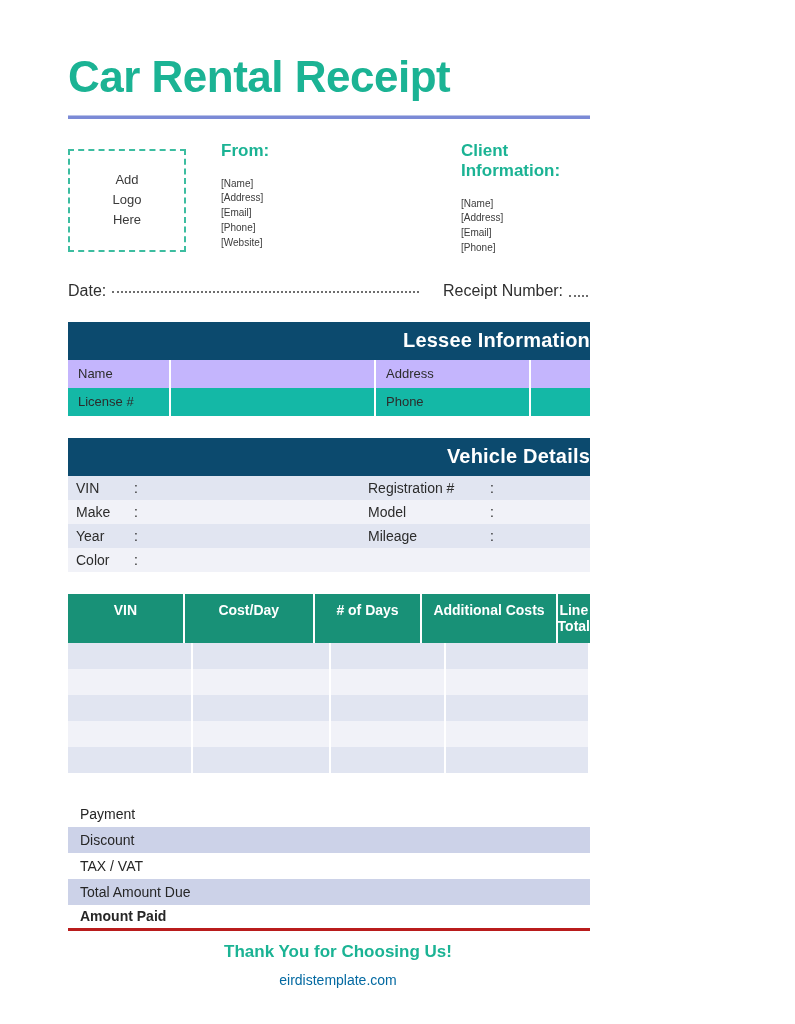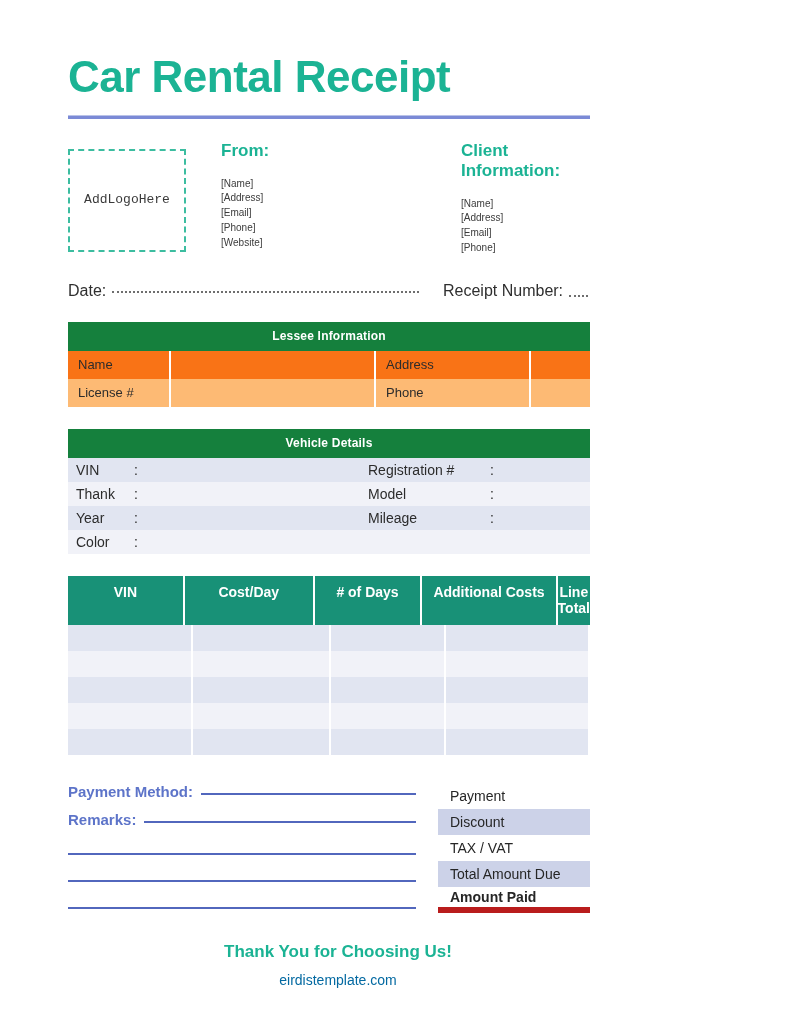--- a/index.html
+++ b/index.html
@@ -41,29 +41,28 @@
   .parties {
     display: flex;
     margin-top: 22px;
   }
 
   .logo-box {
     width: 118px;
     height: 103px;
     border: 2px dashed #3cbda0;
     display: flex;
-    flex-direction: row;
+    flex-direction: column;
     align-items: center;
     justify-content: center;
     color: #3a3a3a;
     font-size: 13px;
     line-height: 1.55;
     flex: none;
     margin-top: 8px;
-    font-family: Liberation Mono, monospace;
   }
 
   .from-col {
     margin-left: 35px;
     width: 230px;
   }
   .client-col {
     margin-left: 10px;
     flex: 1;
   }
@@ -94,41 +93,41 @@
     margin-left: 6px;
     border-bottom: 2px dotted #6e6e6e;
     position: relative;
     top: -3px;
   }
   .date-field .dots { margin-right: 24px; }
   .recv-field .dots { margin-right: 2px; }
 
   
   .sect-head {
-    background: #15803d;
+    background: #0c4a6e;
     color: #ffffff;
-    font-size: 12px;
-    font-weight: bold;
-    text-align: center;
+    font-size: 20px;
+    font-weight: bold;
+    text-align: right;
     padding: 7px 0 8px;
     letter-spacing: 0.2px;
   }
 
   
   .block { margin-top: 22px; }
 
   .lessee-row {
     display: flex;
     font-size: 13px;
     color: #2c2c2c;
     height: 28px;
     align-items: center;
   }
-  .lessee-row.odd  { background: #f97316; align-items: center; }
-  .lessee-row.even { background: #fdba74; }
+  .lessee-row.odd  { background: #c4b5fd; align-items: center; }
+  .lessee-row.even { background: #14b8a6; }
   .lessee-row .c {
     padding: 0 10px;
     height: 100%;
     display: flex;
     align-items: center;
     border-right: 2px solid #ffffff;
   }
   .lessee-row .c:last-child { border-right: none; }
   .lc1 { width: 103px; }
   .lc2 { width: 205px; }
@@ -213,21 +212,21 @@
     font-size: 14px;
     color: #262626;
     padding: 6px 0 6px 12px;
     height: 26px;
     display: flex;
     align-items: center;
   }
   .tot-row.shade { background: #ccd2e8; }
   .tot-row.plain { background: #ffffff; }
   .tot-row.bold  { font-weight: bold; }
-  .tot-underline { border-bottom: 6px solid #b91c1c; }
+  .tot-underline { border-bottom: 3px solid #b91c1c; }
 
   
   .footer {
     position: absolute;
     left: 18px;
     right: 0;
     bottom: 36px;
     text-align: center;
   }
   .thanks {
@@ -310,21 +309,21 @@
     <div class="veh-row odd">
       <span class="vlabel">VIN</span>
       <span class="vcolon">:</span>
       <span class="vspace"></span>
       <span class="vlabel2">Registration #</span>
       <span class="vcolon">:</span>
       <span></span>
     </div>
 
     <div class="veh-row even">
-      <span class="vlabel">Thank</span>
+      <span class="vlabel">Make</span>
       <span class="vcolon">:</span>
       <span class="vspace"></span>
       <span class="vlabel2">Model</span>
       <span class="vcolon">:</span>
       <span></span>
     </div>
 
     <div class="veh-row odd">
       <span class="vlabel">Year</span>
       <span class="vcolon">:</span>
@@ -382,33 +381,20 @@
       <div class="col1"></div>
       <div class="col2"></div>
       <div class="col3"></div>
       <div class="col4"></div>
       <div class="col5"></div>
     </div>
   </div>
 
   <div class="bottom">
 
-    <div class="pay-col">
-      <div class="pay-line">
-        <span class="pay-label">Payment Method:</span>
-        <span class="pay-rule"></span>
-      </div>
-      <div class="pay-line">
-        <span class="pay-label">Remarks:</span>
-        <span class="pay-rule"></span>
-      </div>
-      <div class="blank-rule"></div>
-      <div class="blank-rule"></div>
-      <div class="blank-rule"></div>
-    </div>
 
     <div class="tot-col">
       <div class="tot-row plain">Payment</div>
       <div class="tot-row shade">Discount</div>
       <div class="tot-row plain">TAX / VAT</div>
       <div class="tot-row shade">Total Amount Due</div>
       <div class="tot-row plain bold tot-underline">Amount Paid</div>
     </div>
   </div>
 

